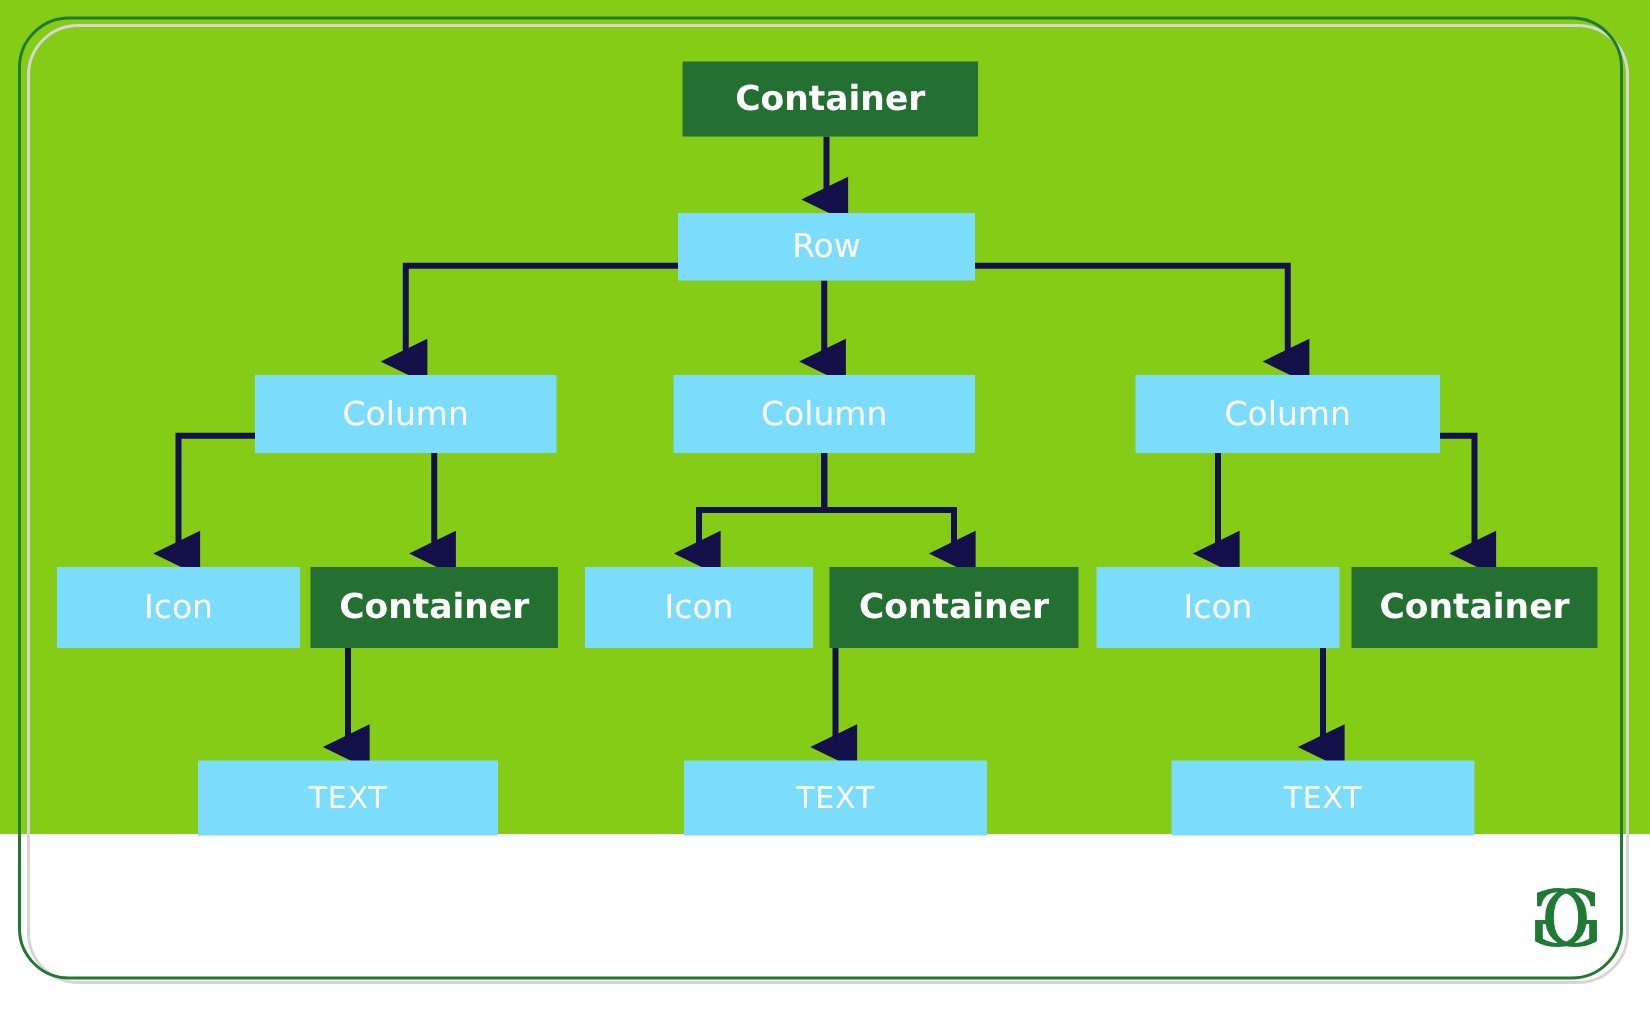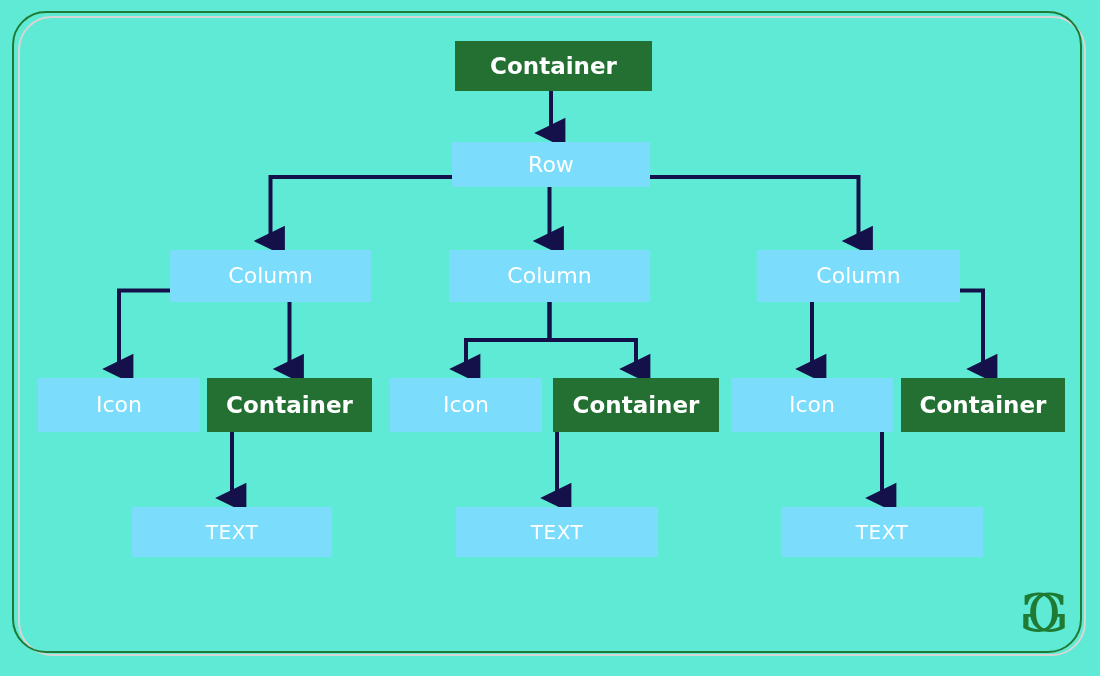--- a/index.html
+++ b/index.html
@@ -9,22 +9,22 @@
   }
   body {
     width: 1100px;
     height: 676px;
     font-family: "DejaVu Sans", "Liberation Sans", sans-serif;
     overflow: hidden;
   }
   #canvas {
     position: relative;
     width: 1100px;
-    height: 676px;
-    background: #5eead4;
+    height: 556px;
+    background: #84cc16;
   }
   
   #frame-shadow {
     position: absolute;
     left: 18px;
     top: 16px;
     width: 1068px;
     height: 640px;
     border: 2px solid #d6d6d6;
     border-radius: 34px;

